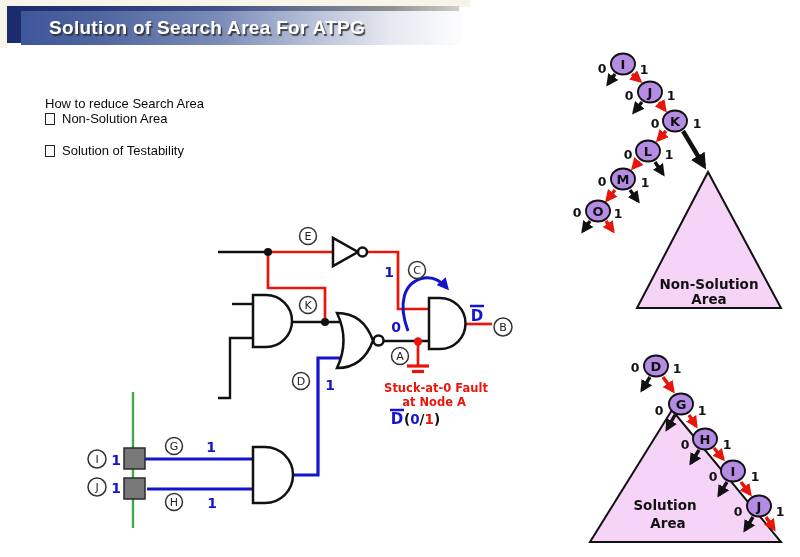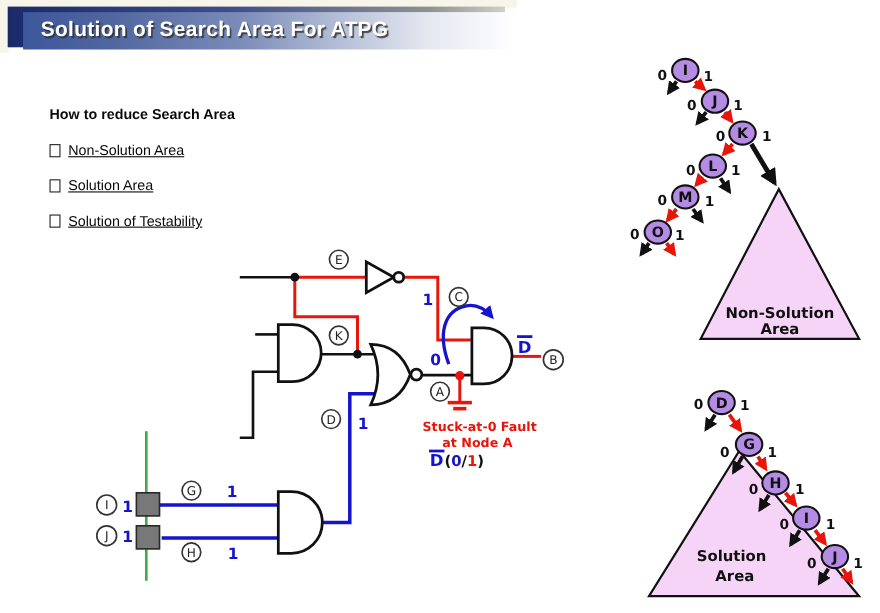--- a/index.html
+++ b/index.html
@@ -3,27 +3,27 @@
 <meta charset="utf-8">
 <style>
   html,body{margin:0;padding:0;background:#fff;}
   .stage{position:relative;width:800px;height:557px;background:#ffffff;overflow:hidden;
          font-family:"Liberation Sans",sans-serif;}
   .margin-top{position:absolute;left:0;top:0;width:470px;height:7px;background:#f7f4ea;}
   .margin-left{position:absolute;left:0;top:0;width:8px;height:48px;background:#f7f4ea;}
   .title-underlay{position:absolute;left:7px;top:6px;width:452px;height:37px;
       background:linear-gradient(90deg,#1a2a6a 0%,#3e4e8a 45%,#8f9290 85%,#cfcfc6 100%);}
   .title-bar{position:absolute;left:21px;top:11px;width:441px;height:34px;box-sizing:border-box;
-      padding-left:16px;display:flex;align-items:center;
+      padding-left:28px;display:flex;align-items:center;
       background:linear-gradient(90deg,#3e579b 0%,#50669f 18%,#7b8cb8 45%,#b7c0d8 66%,#e6e9f1 84%,#fdfdfe 100%);}
   .title-text{font-size:19px;font-weight:700;color:#ffffff;letter-spacing:.3px;
       text-shadow:1.5px 1.5px 1px rgba(45,45,45,.85);white-space:nowrap;}
   .intro{position:absolute;left:45px;top:96px;color:#0a0a0a;font-size:13px;}
-  .intro-heading{margin-bottom:18px;font-weight:bold;}
-  .bullet{display:flex;align-items:center;margin-bottom:17px;text-decoration:underline;}
+  .intro-heading{margin-bottom:0;}
+  .bullet{display:flex;align-items:center;margin-bottom:17px;}
   .bullet-box{display:inline-block;width:8px;height:10px;border:1.4px solid #222;
       margin-right:7px;flex:0 0 auto;}
   svg{position:absolute;left:0;top:0;}
   
   .cl{font:400 11px "DejaVu Sans",sans-serif;fill:#222;text-anchor:middle;}
   .bv{font:700 14px "DejaVu Sans",sans-serif;fill:#1414cc;text-anchor:middle;}
   .dv{font:700 15px "DejaVu Sans",sans-serif;fill:#1414cc;text-anchor:middle;}
   .ft{font:700 11.5px "DejaVu Sans",sans-serif;fill:#e8150a;text-anchor:middle;}
   .pv{font:700 13.5px "DejaVu Sans",sans-serif;fill:#111;}
   .tl{font:700 13px "DejaVu Sans",sans-serif;fill:#111;text-anchor:middle;}
@@ -42,24 +42,20 @@
   </div>
 
   <div class="intro">
     <div class="intro-heading">How to reduce Search Area</div>
     <div class="bullet">
       <span class="bullet-box"></span>
       <span>Non-Solution Area</span>
     </div>
     <div class="bullet">
       <span class="bullet-box"></span>
-      <span>Solution Area</span>
-    </div>
-    <div class="bullet">
-      <span class="bullet-box"></span>
       <span>Solution of Testability</span>
     </div>
   </div>
 
   <svg width="800" height="557" viewBox="0 0 800 557">
     <defs>
       <marker id="mb" viewBox="0 0 10 10" refX="7.5" refY="5" markerWidth="3.6" markerHeight="3.6" orient="auto-start-reverse">
         <path d="M0 0 L10 5 L0 10 z" fill="#111"></path>
       </marker>
       <marker id="mr" viewBox="0 0 10 10" refX="7.5" refY="5" markerWidth="3.6" markerHeight="3.6" orient="auto-start-reverse">

